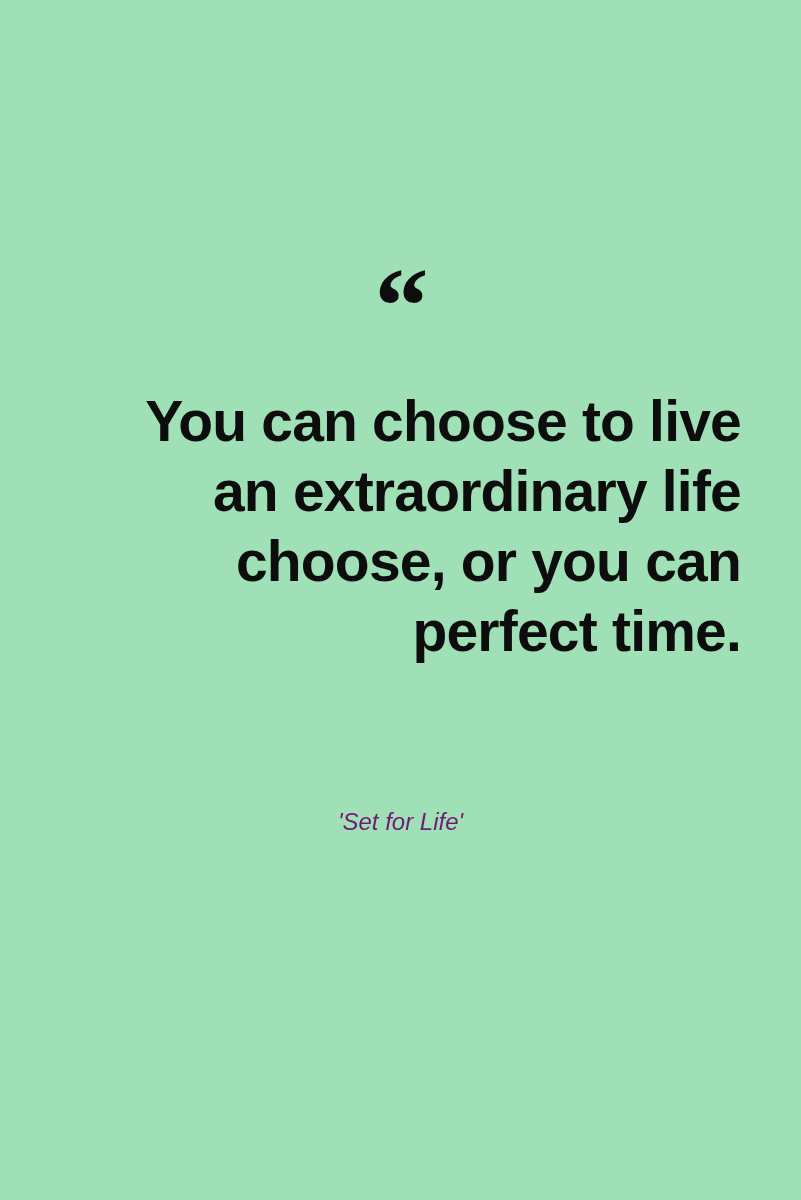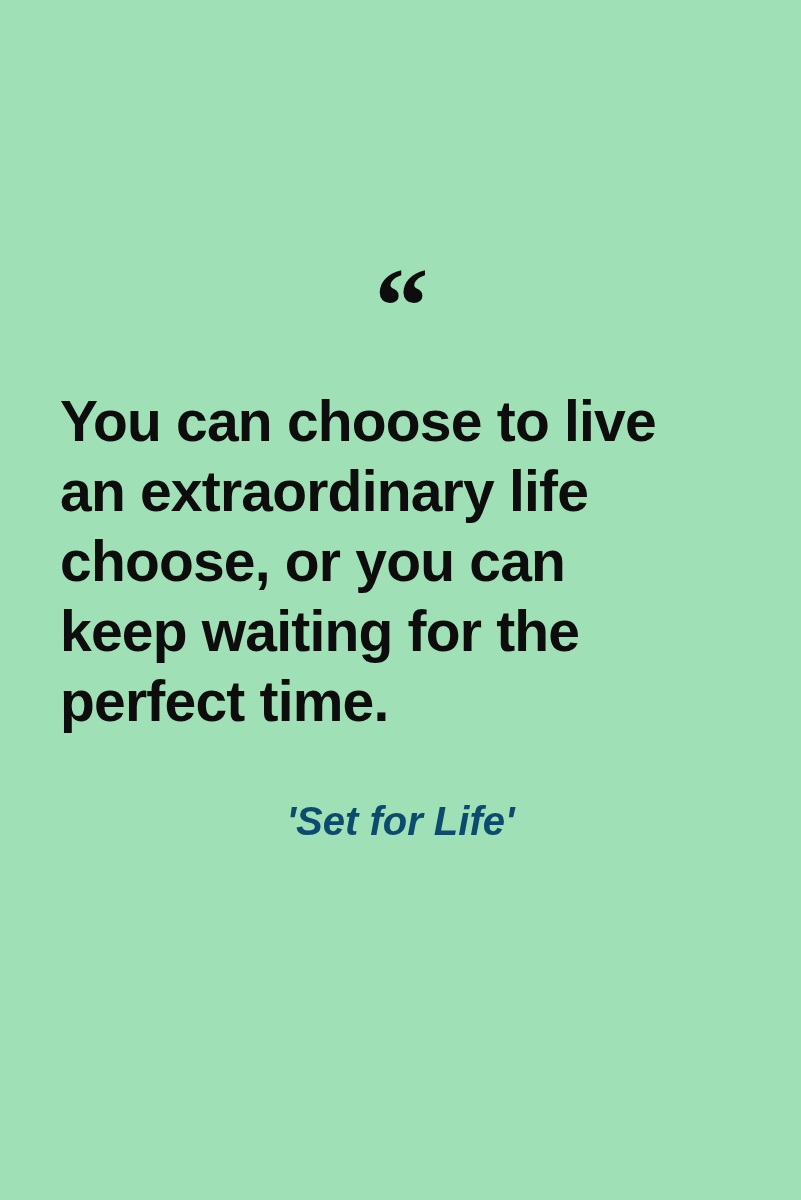--- a/index.html
+++ b/index.html
@@ -42,21 +42,21 @@
     user-select: none;
   }
 
   .quote-body {
     position: absolute;
     top: 386px;
     left: 0;
     width: 801px;
     padding: 0 60px;
     box-sizing: border-box;
-    text-align: left;
+    text-align: right;
   }
 
   .quote-line {
     display: block;
     font-family: "Liberation Sans", sans-serif;
     font-size: 57px;
     font-weight: 700;
     line-height: 70px;
     letter-spacing: -0.8px;
     color: #0D0D0D;
@@ -69,41 +69,40 @@
     left: 0;
     width: 801px;
     padding: 0 60px;
     box-sizing: border-box;
     text-align: center;
   }
 
   .attribution-line {
     display: block;
     font-family: "Liberation Sans", sans-serif;
-    font-size: 40px;
-    font-weight: 700;
+    font-size: 24px;
+    font-weight: 400;
     font-style: italic;
     line-height: 53px;
     letter-spacing: 0px;
-    color: #0c4a6e;
+    color: #701a75;
     white-space: nowrap;
   }
 </style>
 </head>
 <body>
 
 <div class="quote-card">
 
   <div class="quote-mark">“</div>
 
   <div class="quote-body">
     <span class="quote-line">You can choose to live</span>
     <span class="quote-line">an extraordinary life</span>
     <span class="quote-line">choose, or you can</span>
-    <span class="quote-line">keep waiting for the</span>
     <span class="quote-line">perfect time.</span>
   </div>
 
   <div class="attribution">
     <span class="attribution-line">'Set for Life'</span>
   </div>
 
 </div>
 
 </body></html>

